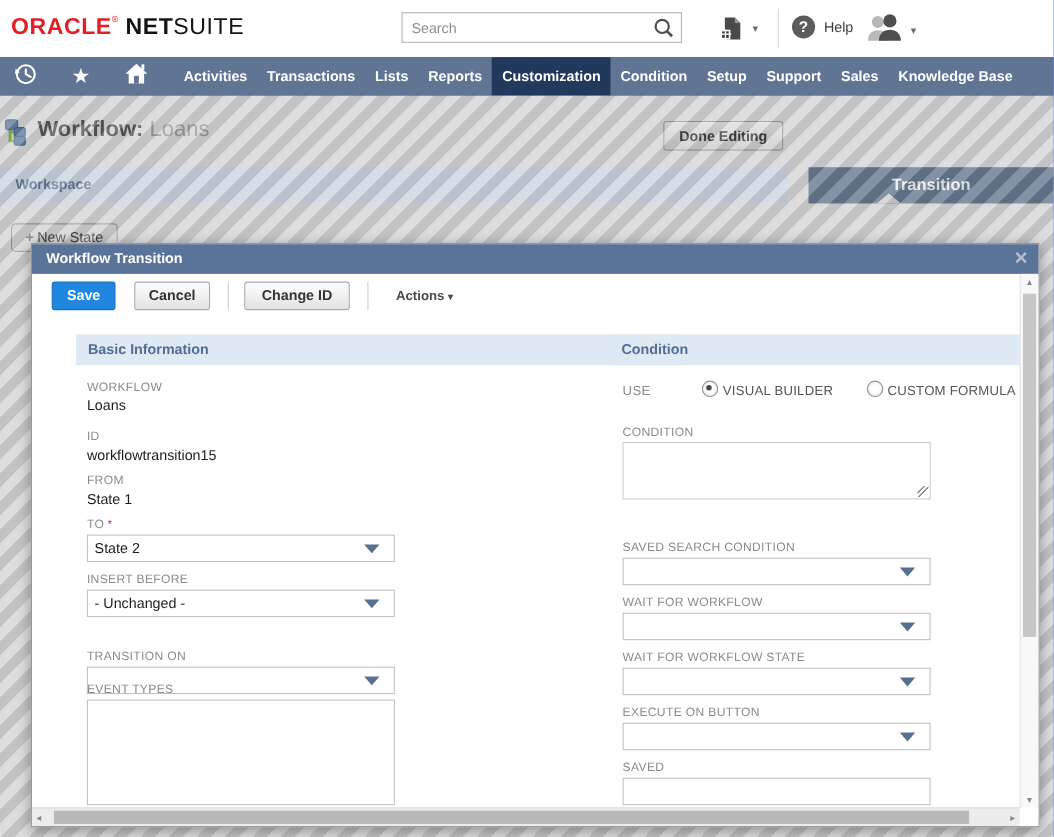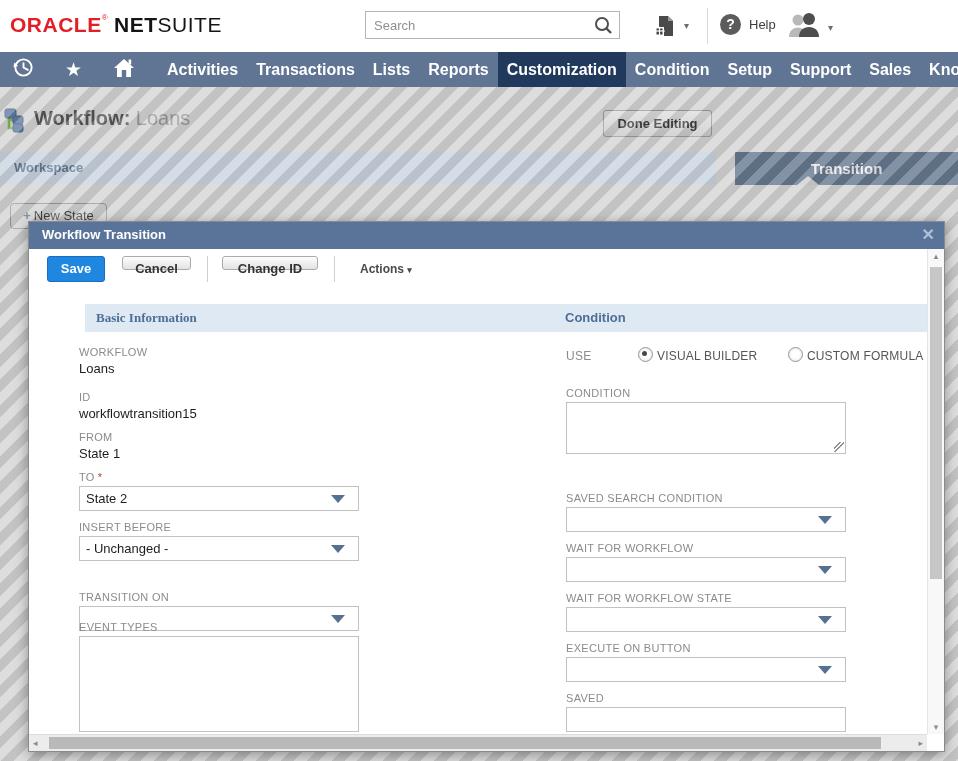--- a/index.html
+++ b/index.html
@@ -25,21 +25,21 @@
   .helpwrap{position:absolute;left:720px;top:14px;display:flex;align-items:center;gap:8px;}
   .qcircle{width:21px;height:21px;border-radius:50%;background:#5c5c5c;color:#fff;font-size:14px;font-weight:bold;text-align:center;line-height:21px;}
   .helptext{font-size:13px;color:#3c3c3c;}
   .userwrap{position:absolute;left:788px;top:12px;display:flex;align-items:center;gap:6px;}
 
   
   .navbar{position:absolute;top:52px;left:0;width:958px;height:35px;background:#5f7593;}
   .nav-icons{position:absolute;left:12px;top:0;height:35px;display:flex;align-items:center;gap:30px;}
   .nav-star{color:#fff;font-size:19px;line-height:1;}
   .nav-menu{position:absolute;left:158px;top:0;right:0;height:35px;display:flex;align-items:stretch;}
-  .nav-item{display:flex;align-items:center;padding:0 9px;color:#fff;font-weight:bold;font-size:16px;white-space:nowrap;}
+  .nav-item{display:flex;align-items:center;padding:0 9px;color:#fff;font-weight:bold;font-size:13px;white-space:nowrap;}
   .nav-item.active{background:#20395c;}
 
   
   .page{position:absolute;top:87px;left:0;width:958px;height:674px;background:#d4d4d4;}
   .stripes{position:absolute;inset:0;background:repeating-linear-gradient(135deg,rgba(255,255,255,.22) 0 9px,rgba(80,80,80,.13) 9px 18px);pointer-events:none;z-index:5;}
   .pg-title{position:absolute;left:34px;top:20px;font-size:20px;}
   .pg-title .t1{color:#4d4d4d;font-weight:bold;}
   .pg-title .t2{color:#949494;}
   .btn-gray{background:linear-gradient(#dededd,#c9c9c9);border:1px solid #979797;border-radius:3px;color:#333;font-weight:bold;font-size:13px;text-align:center;box-sizing:border-box;}
   .done-btn{position:absolute;left:603px;top:23px;width:109px;height:27px;line-height:25px;}
@@ -52,21 +52,21 @@
   .trans-notch{position:absolute;left:62px;top:24px;width:0;height:0;border-left:11px solid transparent;border-right:11px solid transparent;border-bottom:9px solid #cfcfcf;}
   .trans-line{position:absolute;left:10px;font-size:13px;color:#4e4e4e;}
   .trans-line b{color:#444;}
 
   
   .modal{position:absolute;left:28px;top:221px;width:917px;height:531px;background:#fff;border:1px solid #8a8a8a;box-shadow:0 3px 12px rgba(0,0,0,.35);z-index:10;box-sizing:border-box;}
   .m-titlebar{position:absolute;left:0;top:0;width:100%;height:27px;background:#5a7499;}
   .m-title{position:absolute;left:13px;top:5px;color:#fff;font-weight:bold;font-size:13px;}
   .m-close{position:absolute;right:9px;top:3px;color:#b3c0d4;font-size:16px;font-weight:bold;cursor:pointer;}
   .save-btn{position:absolute;left:18px;top:34px;width:58px;height:26px;background:#1f87e0;border:1px solid #1a6cc0;border-radius:3px;color:#fff;font-weight:bold;font-size:13px;line-height:24px;text-align:center;box-sizing:border-box;}
-  .tb-btn{position:absolute;top:34px;height:14px;background:linear-gradient(#fefefe,#e2e2e2);border:1px solid #ababab;border-radius:3px;color:#333;font-weight:bold;font-size:13px;line-height:24px;text-align:center;box-sizing:border-box;}
+  .tb-btn{position:absolute;top:34px;height:26px;background:linear-gradient(#fefefe,#e2e2e2);border:1px solid #ababab;border-radius:3px;color:#333;font-weight:bold;font-size:13px;line-height:24px;text-align:center;box-sizing:border-box;}
   .tb-sep{position:absolute;top:34px;width:1px;height:26px;background:#cfcfcf;}
   .actions{position:absolute;left:331px;top:40px;font-size:12px;font-weight:bold;color:#4a4a4a;}
   .actions .caret2{font-size:9px;color:#4a4a4a;}
   .sec-hdr{position:absolute;top:82px;height:28px;background:#dfe9f4;color:#4f6e96;font-weight:bold;font-size:13px;line-height:28px;box-sizing:border-box;padding-left:11px;}
   .flabel{font-size:11px;color:#8b8b8b;letter-spacing:.3px;}
   .fvalue{font-size:13px;color:#1d1d1d;margin-top:3px;}
   .req{color:#c43b3b;font-size:11px;margin-left:3px;}
   .ns-select{position:relative;width:280px;height:25px;border:1px solid #c2c2c2;background:#fff;box-sizing:border-box;margin-top:3px;}
   .ns-select .val{display:block;line-height:23px;padding-left:6px;font-size:13px;color:#1d1d1d;}
   .ns-arrow{position:absolute;right:13px;top:8px;width:0;height:0;border-left:7px solid transparent;border-right:7px solid transparent;border-top:8px solid #56718f;}
@@ -210,21 +210,21 @@
     <div class="save-btn">Save</div>
     <div class="tb-btn" style="left:93px;width:69px;">Cancel</div>
     <div class="tb-sep" style="left:178px;"></div>
     <div class="tb-btn" style="left:193px;width:96px;">Change ID</div>
     <div class="tb-sep" style="left:305px;"></div>
     <div class="actions">
       <span>Actions</span>
       <span class="caret2">▾</span>
     </div>
 
-    <div class="sec-hdr" style="left:56px;width:552px;font-family:Liberation Serif, serif;">Basic Information</div>
+    <div class="sec-hdr" style="left:40px;width:552px;">Basic Information</div>
     <div class="sec-hdr" style="left:525px;width:375px;">Condition</div>
 
     <div class="fgroup" style="left:50px;top:124px;">
       <div class="flabel">WORKFLOW</div>
       <div class="fvalue">Loans</div>
     </div>
     <div class="fgroup" style="left:50px;top:169px;">
       <div class="flabel">ID</div>
       <div class="fvalue">workflowtransition15</div>
     </div>

